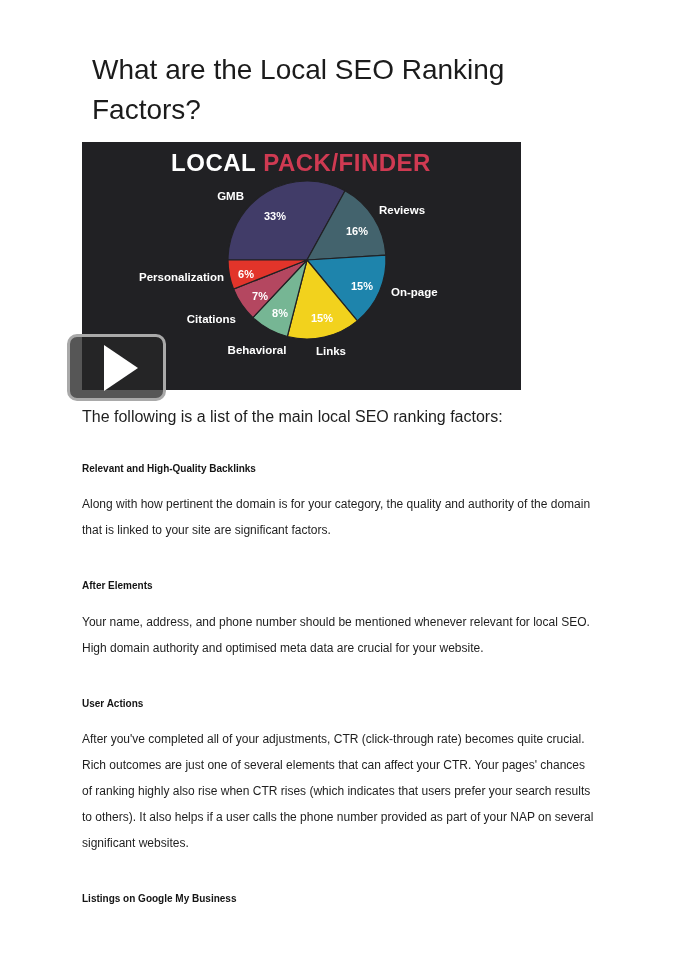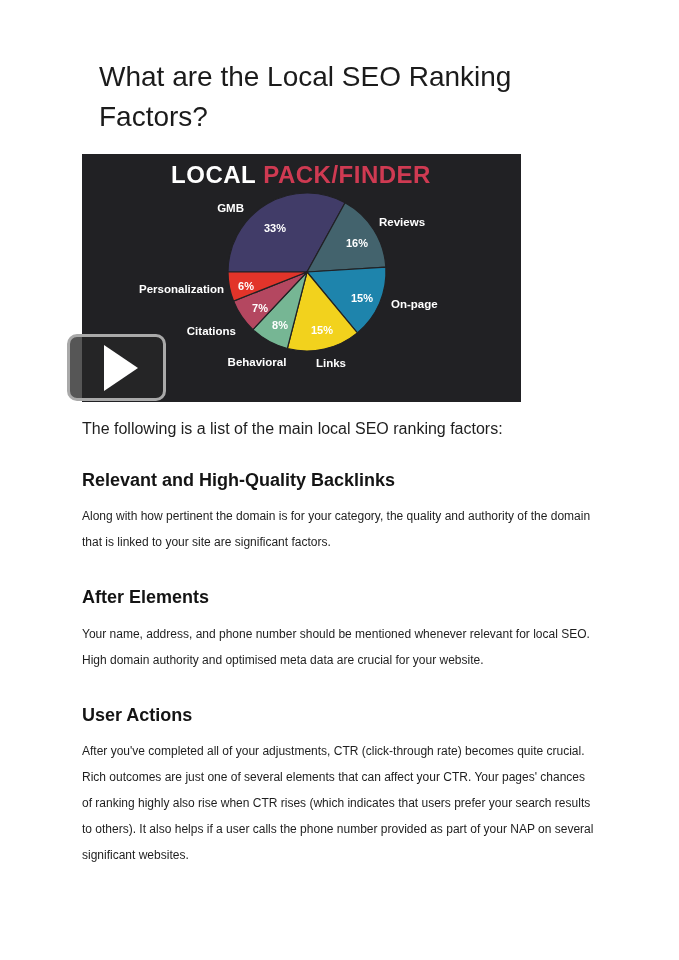--- a/index.html
+++ b/index.html
@@ -10,21 +10,21 @@
     height: 960px;
     background: #ffffff;
     overflow: hidden;
     font-family: "Liberation Sans", sans-serif;
     color: #1e1e1e;
   }
   .content {
     padding: 0 82px;
   }
   .doc-title {
-    margin: 17px;
+    margin: 10px;
     padding-top: 40px;
     max-width: 480px;
     font-size: 28px;
     line-height: 40px;
     font-weight: 400;
     color: #1b1b1b;
   }
   .media-frame {
     position: relative;
     margin-top: 12px;
@@ -74,21 +74,21 @@
     border-bottom: 23px solid transparent;
     margin-left: 9px;
   }
   .intro {
     margin: 18px 0 0;
     font-size: 16px;
     line-height: 17.5px;
   }
   .section h3 {
     margin: 34px 0 0;
-    font-size: 18px;
+    font-size: 10px;
     line-height: 17.5px;
     font-weight: bold;
     color: #141414;
   }
   .section p {
     margin: 14px 0 0;
     font-size: 12px;
     line-height: 26px;
     max-width: 515px;
   }
@@ -137,18 +137,21 @@
     <div class="section">
       <h3>After Elements</h3>
       <p>Your name, address, and phone number should be mentioned whenever relevant for local SEO. High domain authority and optimised meta data are crucial for your website.</p>
     </div>
 
     <div class="section">
       <h3>User Actions</h3>
       <p>After you've completed all of your adjustments, CTR (click-through rate) becomes quite crucial. Rich outcomes are just one of several elements that can affect your CTR. Your pages' chances of ranking highly also rise when CTR rises (which indicates that users prefer your search results to others). It also helps if a user calls the phone number provided as part of your NAP on several significant websites.</p>
     </div>
 
+    <div class="section">
+      <h3>Listings on Google My Business</h3>
+    </div>
   </div>
 
   <div class="play-btn">
     <span class="play-tri"></span>
   </div>
 </div>
 
 </body></html>

